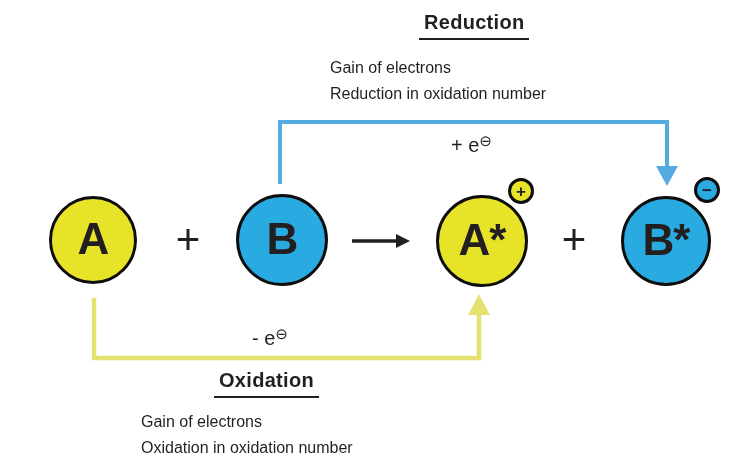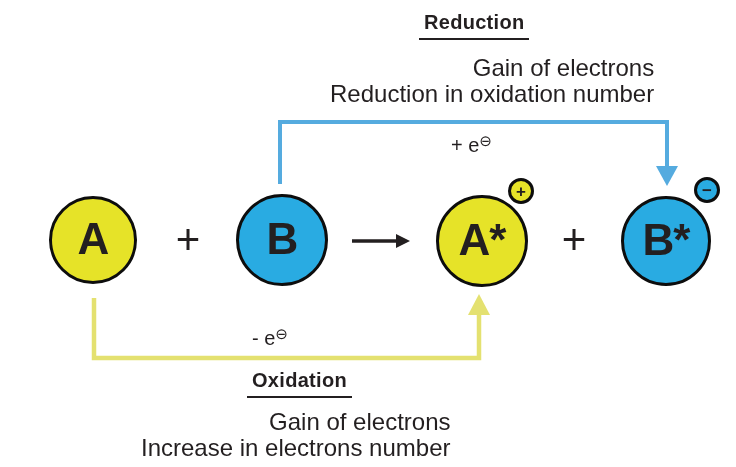--- a/index.html
+++ b/index.html
@@ -26,24 +26,23 @@
     position: absolute;
     font-size: 20px;
     font-weight: 700;
     letter-spacing: 0.3px;
     border-bottom: 2.5px solid var(--ink);
     padding: 0 5px 4px 5px;
     white-space: nowrap;
   }
   .desc {
     position: absolute;
-    font-size: 24px;
+    font-size: 16px;
     line-height: 26px;
     white-space: nowrap;
-    text-align: right;
   }
   .elabel {
     position: absolute;
     font-size: 20px;
     white-space: nowrap;
   }
   .elabel sup { font-size: 15px; vertical-align: 6px; line-height: 0; }
 
   .circle {
     position: absolute;
@@ -138,19 +137,19 @@
   <div class="op" style="left:574px; top:240px;">+</div>
 
   <div class="circle blue" style="left:621px; top:196px; width:90px; height:90px;">
     <span class="mol-label">B*</span>
   </div>
   <div class="badge blue" style="left:707px; top:190px;">
     <span>−</span>
   </div>
 
   <div class="elabel" style="left:252px; top:327px;"><span>- e</span><sup>⊖</sup></div>
-  <div class="section-title" style="left:247px; top:369px;">Oxidation</div>
+  <div class="section-title" style="left:214px; top:369px;">Oxidation</div>
   <div class="desc" style="left:141px; top:409px;">
     <div>Gain of electrons</div>
-    <div>Increase in electrons number</div>
+    <div>Oxidation in oxidation number</div>
   </div>
 
 </div>
 
 </body></html>

